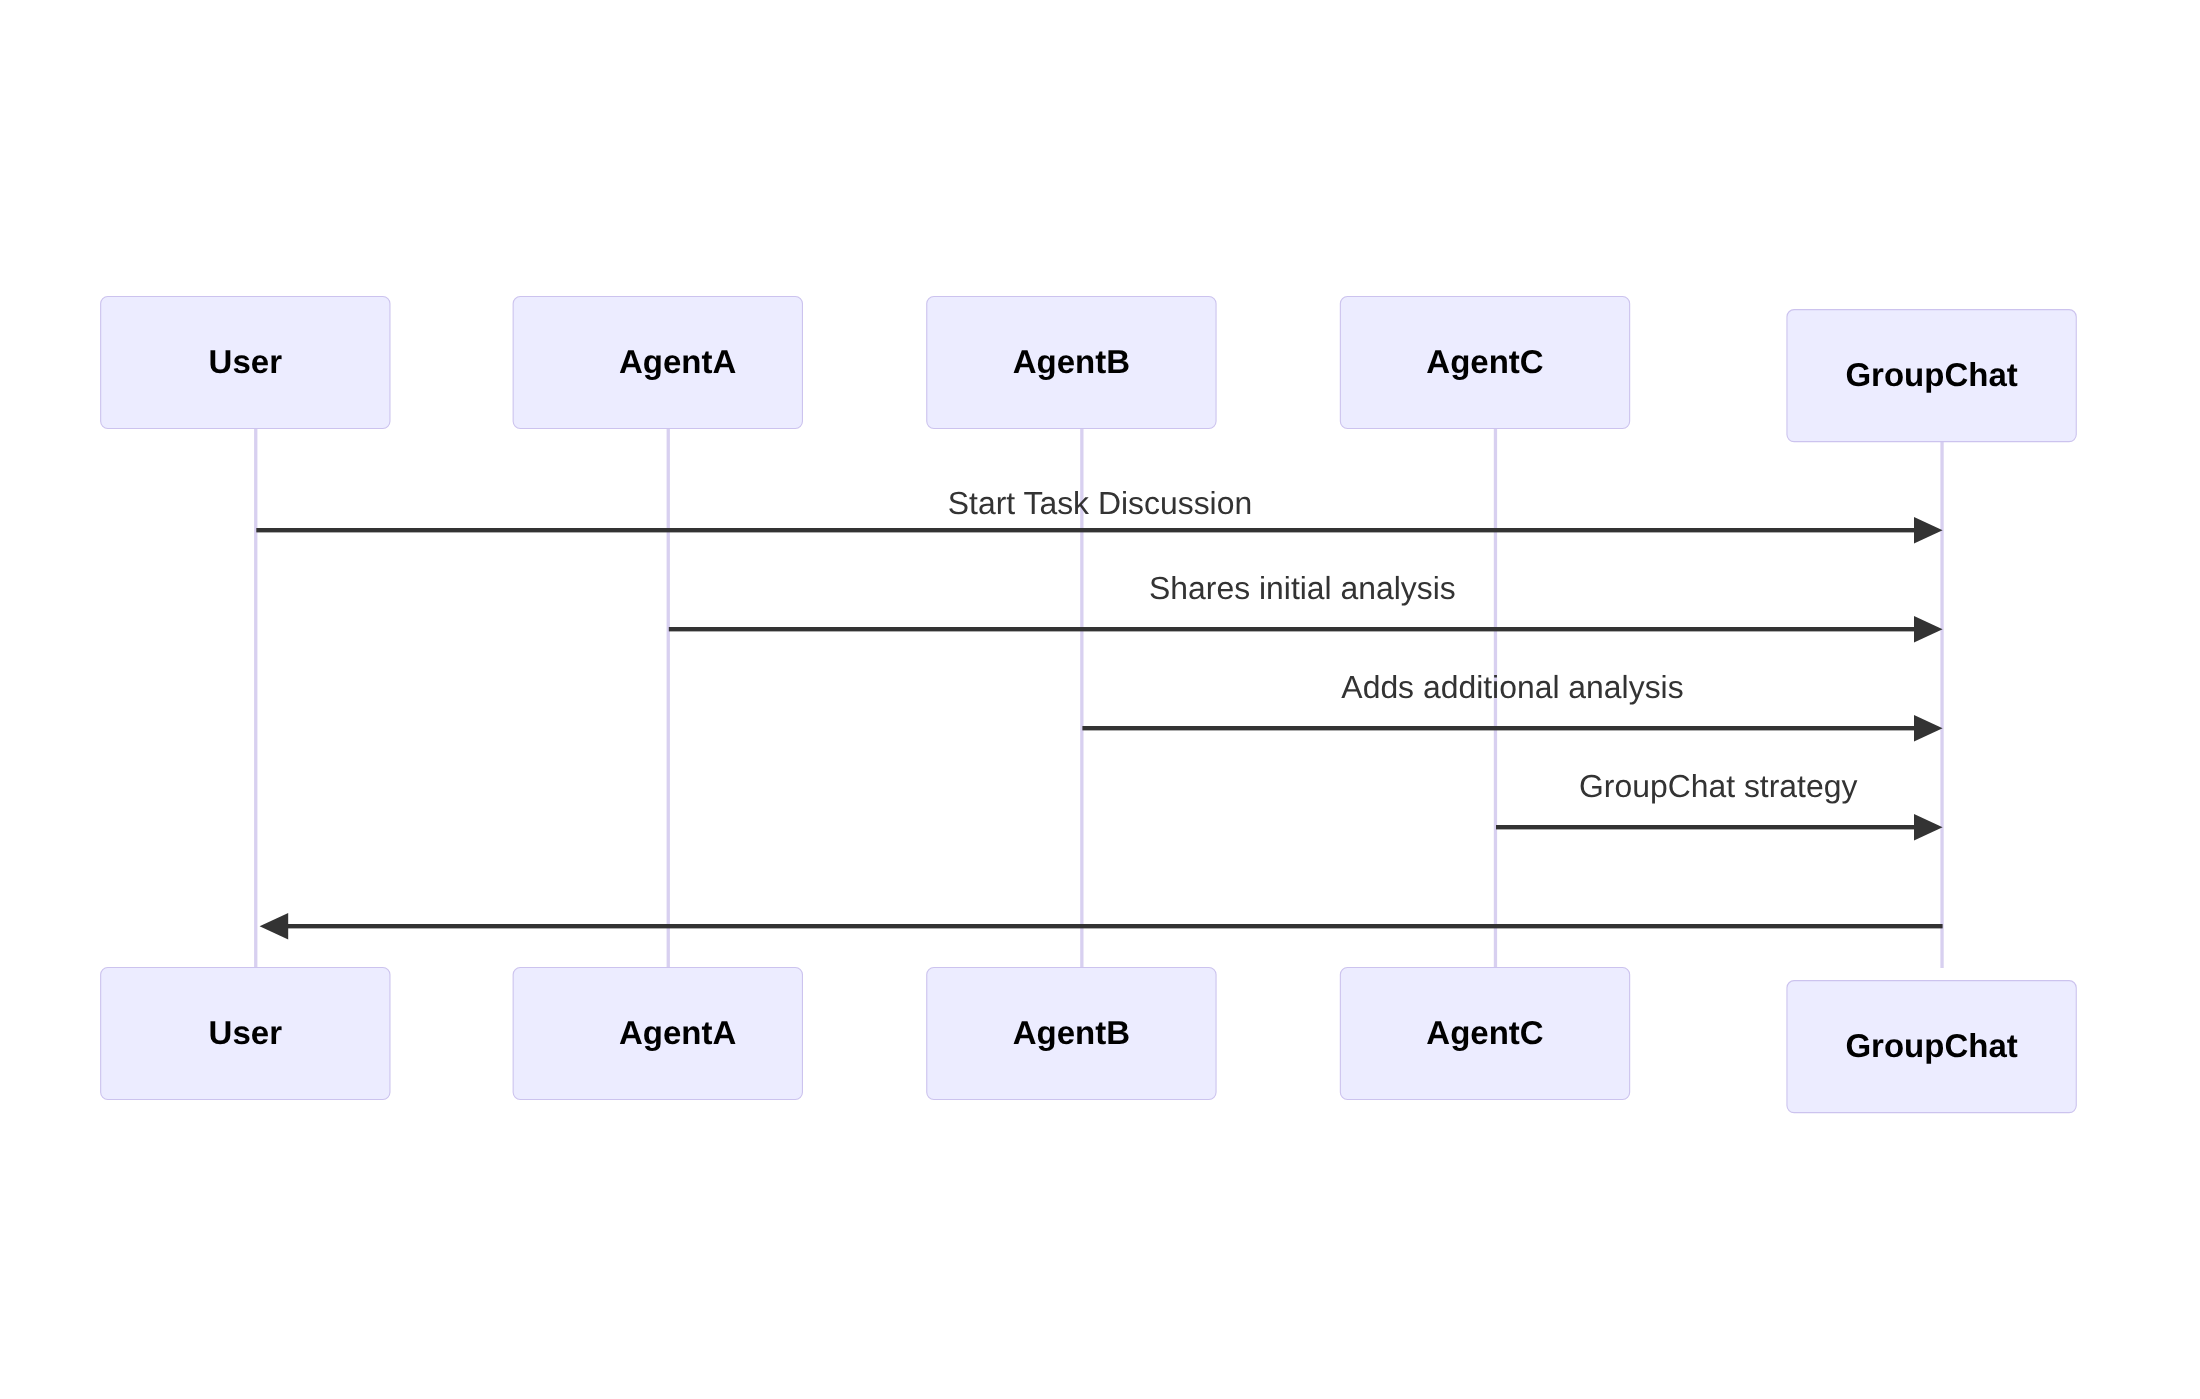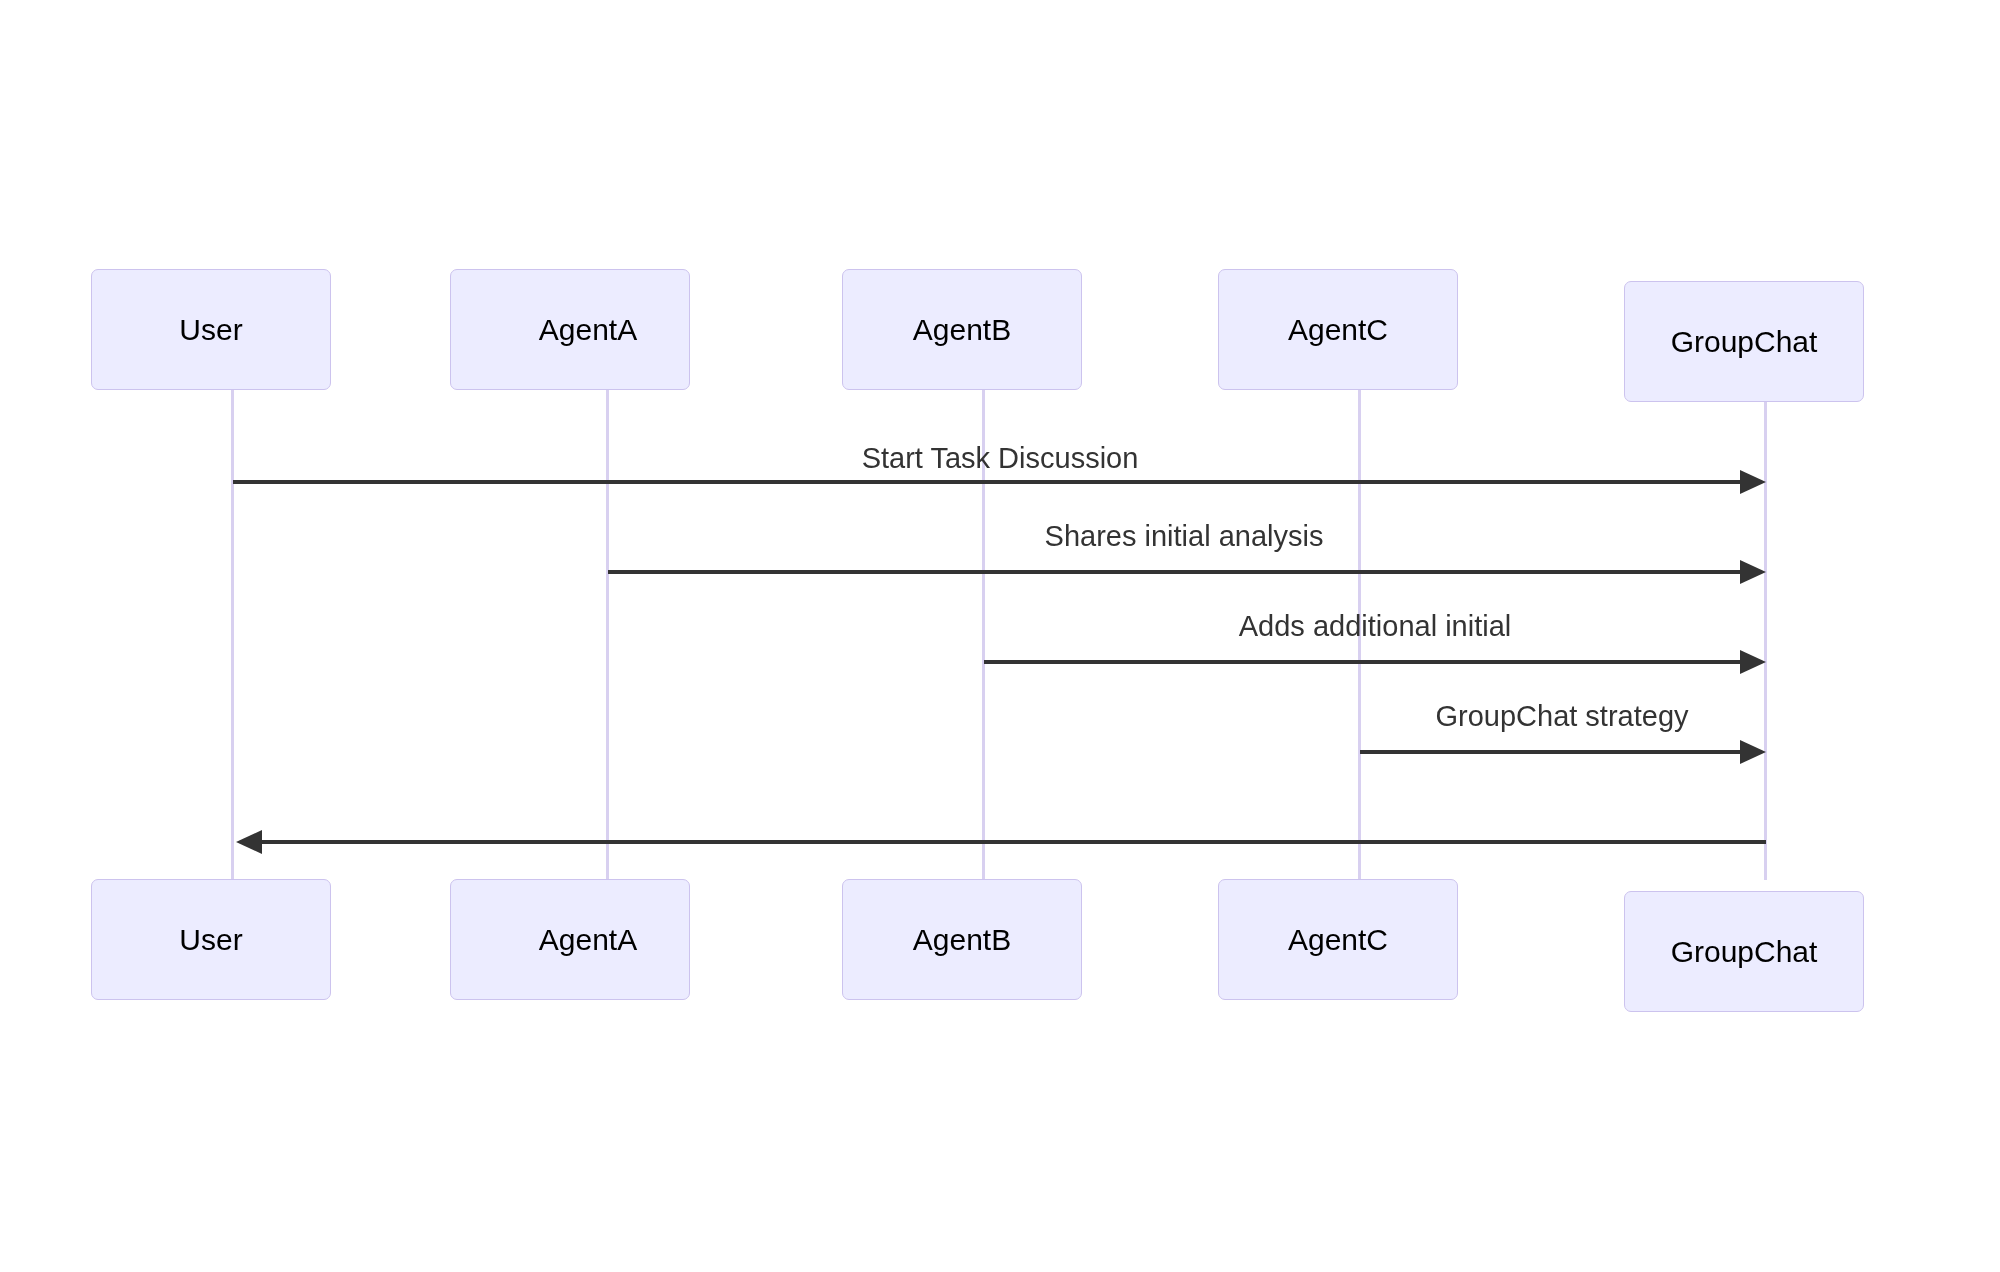--- a/index.html
+++ b/index.html
@@ -26,36 +26,37 @@
   }
   .lifeline.l1 { left: 231px; }
   .lifeline.l2 { left: 606px; }
   .lifeline.l3 { left: 982px; }
   .lifeline.l4 { left: 1358px; }
   .lifeline.l5 { left: 1764px; }
 
   
   .actor {
     position: absolute;
-    width: 240px;
+    width: 264px;
     height: 121px;
     box-sizing: border-box;
     background: #ececff;
     border: 1.5px solid #ccc3ee;
     border-radius: 7px;
     display: flex;
     align-items: center;
     justify-content: center;
     font-size: 30px;
     color: #000000;
+    font-weight: bold;
   }
   .actor.row-top    { top: 269px; }
   .actor.row-bottom { top: 879px; }
   .actor.c1 { left: 91px; }
-  .actor.c2 { left: 450px; padding-left: 36px; }
+  .actor.c2 { left: 466px; padding-left: 36px; }
   .actor.c3 { left: 842px; }
   .actor.c4 { left: 1218px; }
   .actor.c5 { left: 1624px; margin-top: 12px; }
 
   
   .msg-label {
     position: absolute;
     transform: translateX(-50%);
     white-space: nowrap;
     font-size: 29px;
@@ -124,21 +125,21 @@
   <div class="actor row-bottom c5">GroupChat</div>
 
   <div class="msg-label m1-label">Start Task Discussion</div>
   <div class="msg-line  m1-line"></div>
   <div class="arrowhead right m1-head"></div>
 
   <div class="msg-label m2-label">Shares initial analysis</div>
   <div class="msg-line  m2-line"></div>
   <div class="arrowhead right m2-head"></div>
 
-  <div class="msg-label m3-label">Adds additional initial</div>
+  <div class="msg-label m3-label">Adds additional analysis</div>
   <div class="msg-line  m3-line"></div>
   <div class="arrowhead right m3-head"></div>
 
   <div class="msg-label m4-label">GroupChat strategy</div>
   <div class="msg-line  m4-line"></div>
   <div class="arrowhead right m4-head"></div>
 
   <div class="msg-line  m5-line"></div>
   <div class="arrowhead left m5-head"></div>
 

